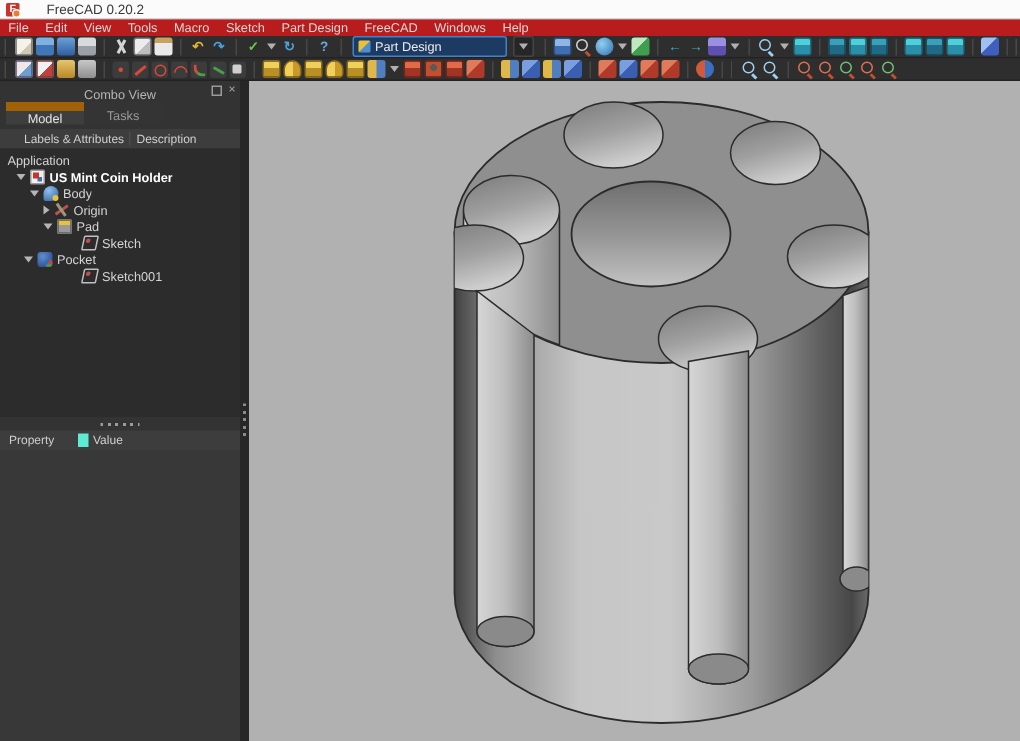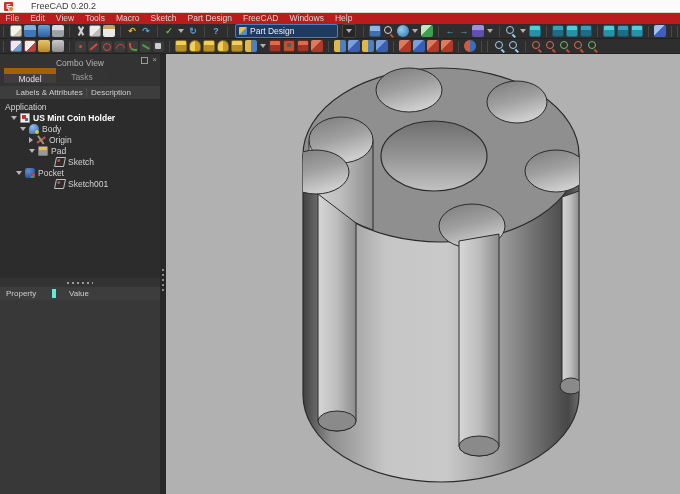--- a/index.html
+++ b/index.html
@@ -119,21 +119,21 @@
   .ti.pad3d{background:linear-gradient(180deg,#e8c23a 40%,#9a9a9a 41%);border:1px solid #777;box-sizing:border-box}
   .ti.sketch{background:transparent;border:1px solid #c0c0c0;box-sizing:border-box;transform:skewX(-12deg)}
   .ti.sketch::after{content:"";position:absolute;left:1px;top:1px;width:3px;height:3px;border-radius:50%;background:#c05050}
   .ti.pocket3d{background:radial-gradient(circle at 35% 30%,#5f8fd0,#1f3f7f);border-radius:2px}
   .ti.pocket3d::after{content:"";position:absolute;right:0;bottom:0;width:5px;height:5px;border-radius:50%;
        background:conic-gradient(#d04040 0 120deg,#40a040 120deg 240deg,#4060d0 240deg)}
   .hsplit{height:9px;background:#333;display:flex;align-items:center;justify-content:center;flex:none}
   .hgrip{width:26px;height:2px;background:repeating-linear-gradient(90deg,#9a9a9a 0 2px,transparent 2px 5px)}
   .prophead{height:13px;background:#3d3d3d;display:flex;font-size:8px;color:#cfcfcf;align-items:center;flex:none}
   .prophead .c1{width:52px;padding-left:6px;box-sizing:border-box}
-  .prophead .c2{flex:1;padding-left:13px;border-left:4px solid #5eead4}
+  .prophead .c2{flex:1;padding-left:3px;border-left:7px solid #5eead4}
   .propbody{flex:none;height:194px;background:#383838}
 </style>
 </head>
 <body>
 
 <div class="titlebar">
   <span class="fclogo">F</span>
   <span>FreeCAD 0.20.2</span>
 </div>
 

